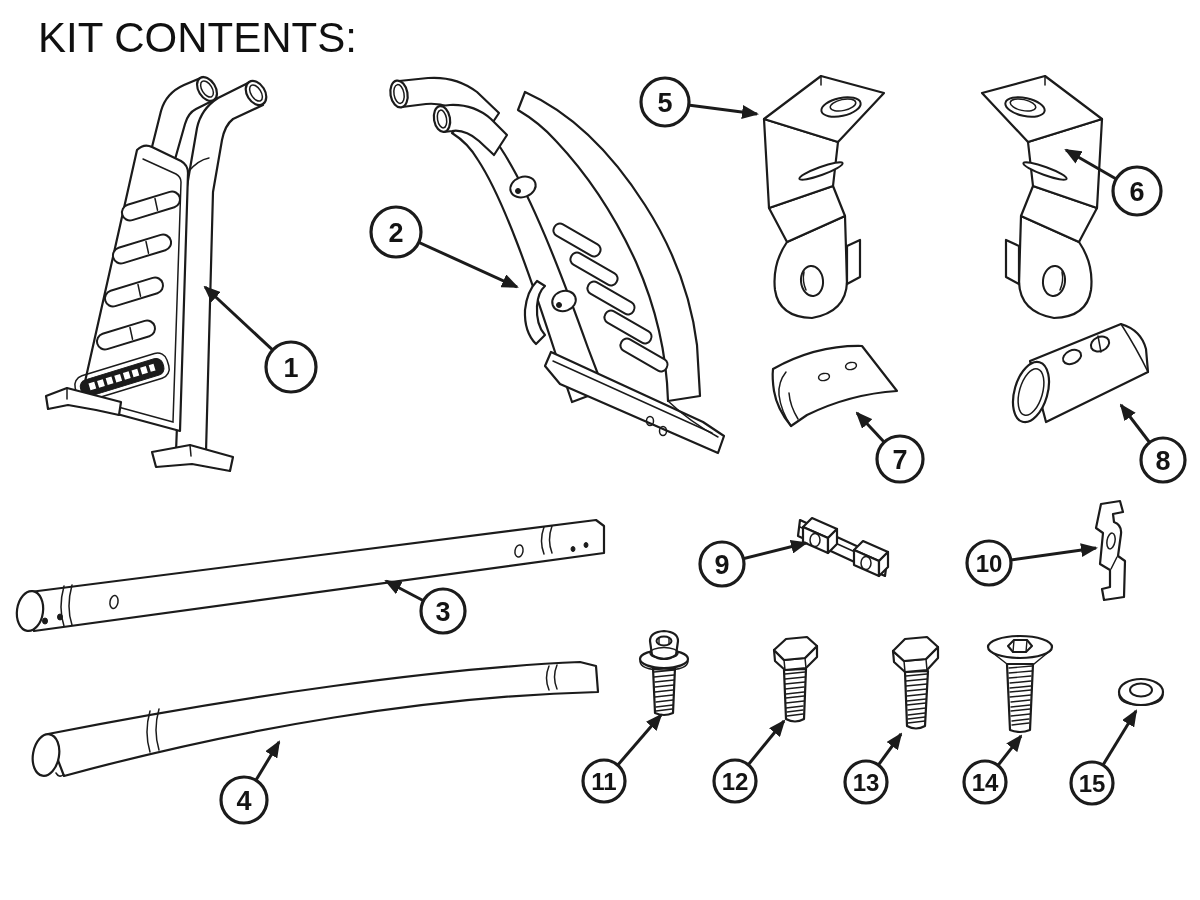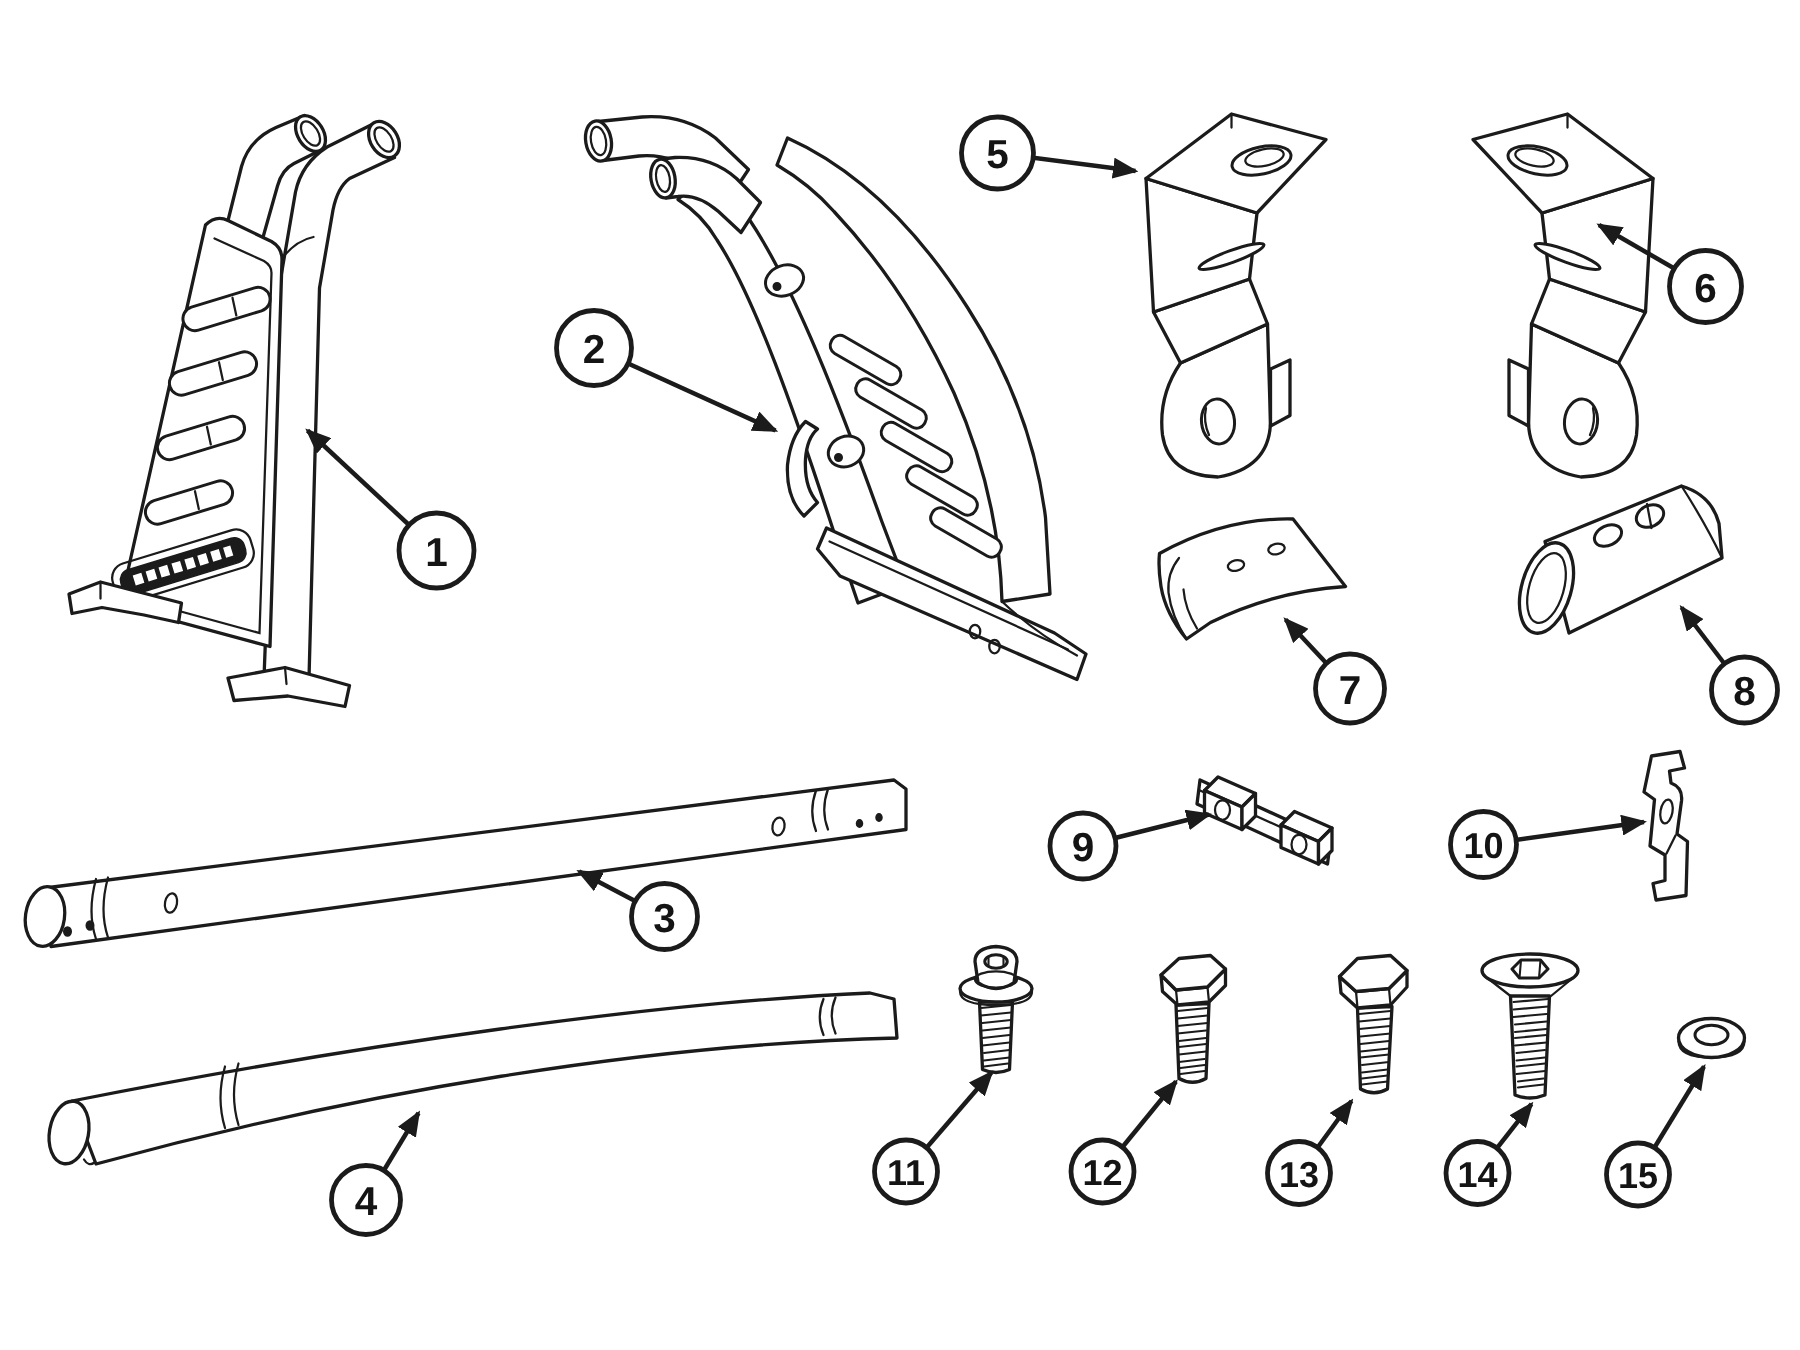--- a/index.html
+++ b/index.html
@@ -14,20 +14,21 @@
   .dk{fill:#1b1b1b;stroke:#1b1b1b;stroke-width:1;}
   .ld{stroke:#1b1b1b;stroke-width:3;}
   .cc{fill:#fff;stroke:#1b1b1b;stroke-width:3.2;}
   .cn{font-family:"Liberation Sans",sans-serif;font-weight:bold;font-size:27px;fill:#141414;text-anchor:middle;}
   .cn2{font-size:24px;}
 </style>
 </head>
 <body>
 
 <div id="page">
+  <div id="title">KIT CONTENTS:</div>
 
   <svg width="1200" height="900" viewBox="0 0 1200 900">
     <defs>
       <marker id="arw" markerWidth="17" markerHeight="14" refX="15" refY="7" orient="auto" markerUnits="userSpaceOnUse">
         <path d="M0,0 L17,7 L0,14 Z" fill="#1b1b1b"></path>
       </marker>
     </defs>
 
     <g>
       <path class="o" d="M30,592 L596,520 L604,526 L604,553 L34,631 Z"></path>

